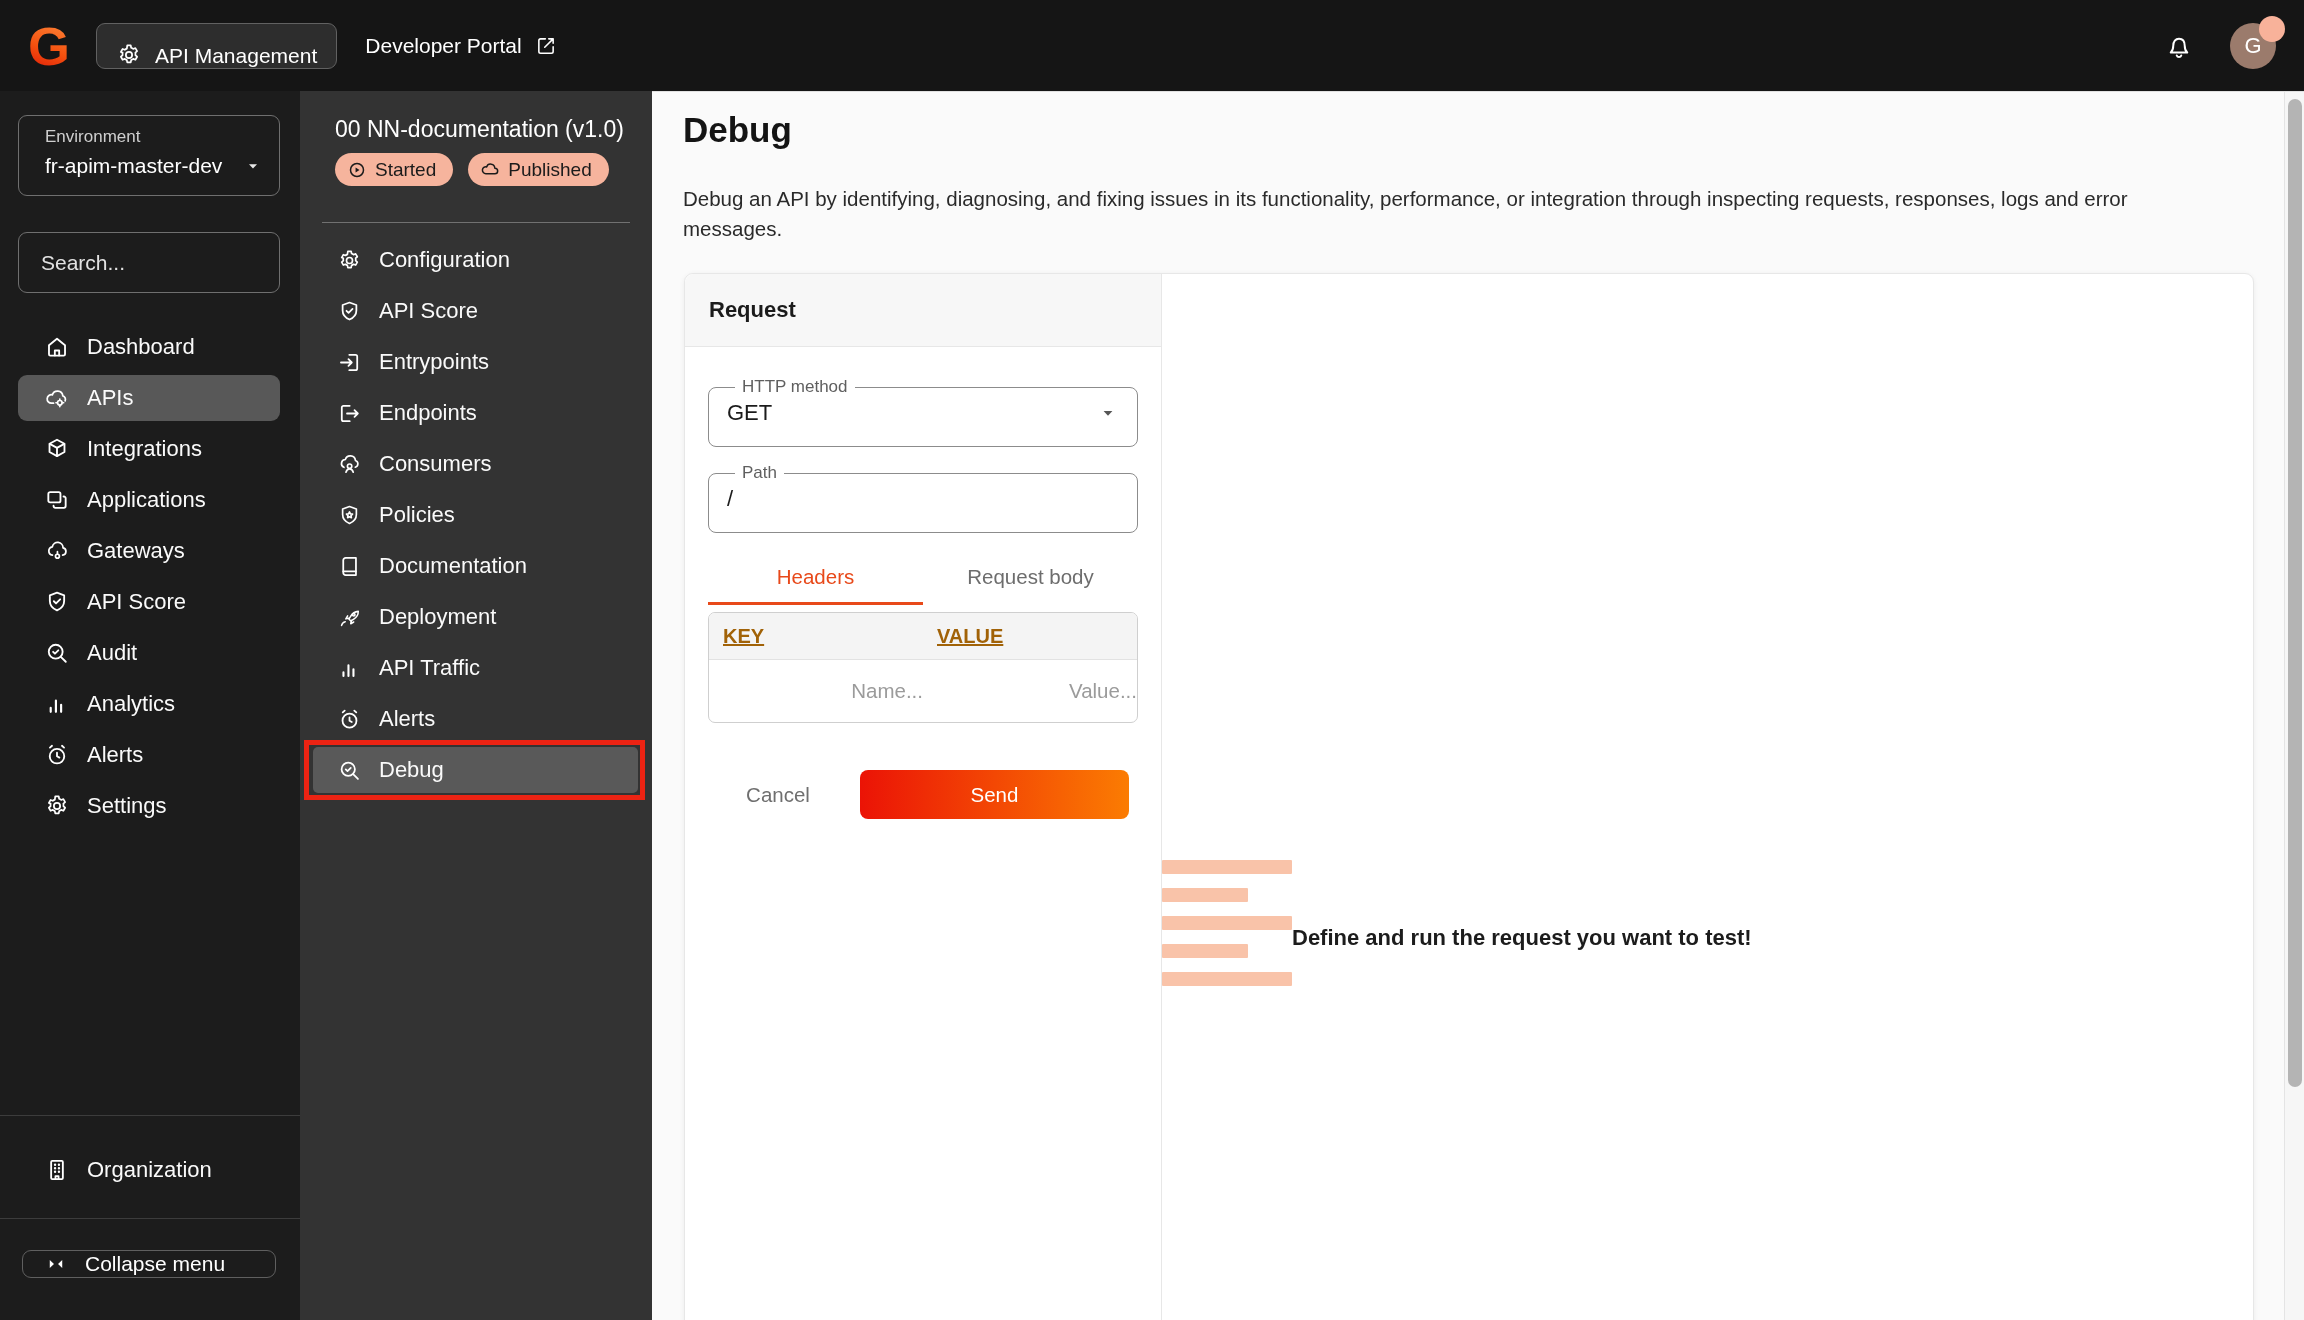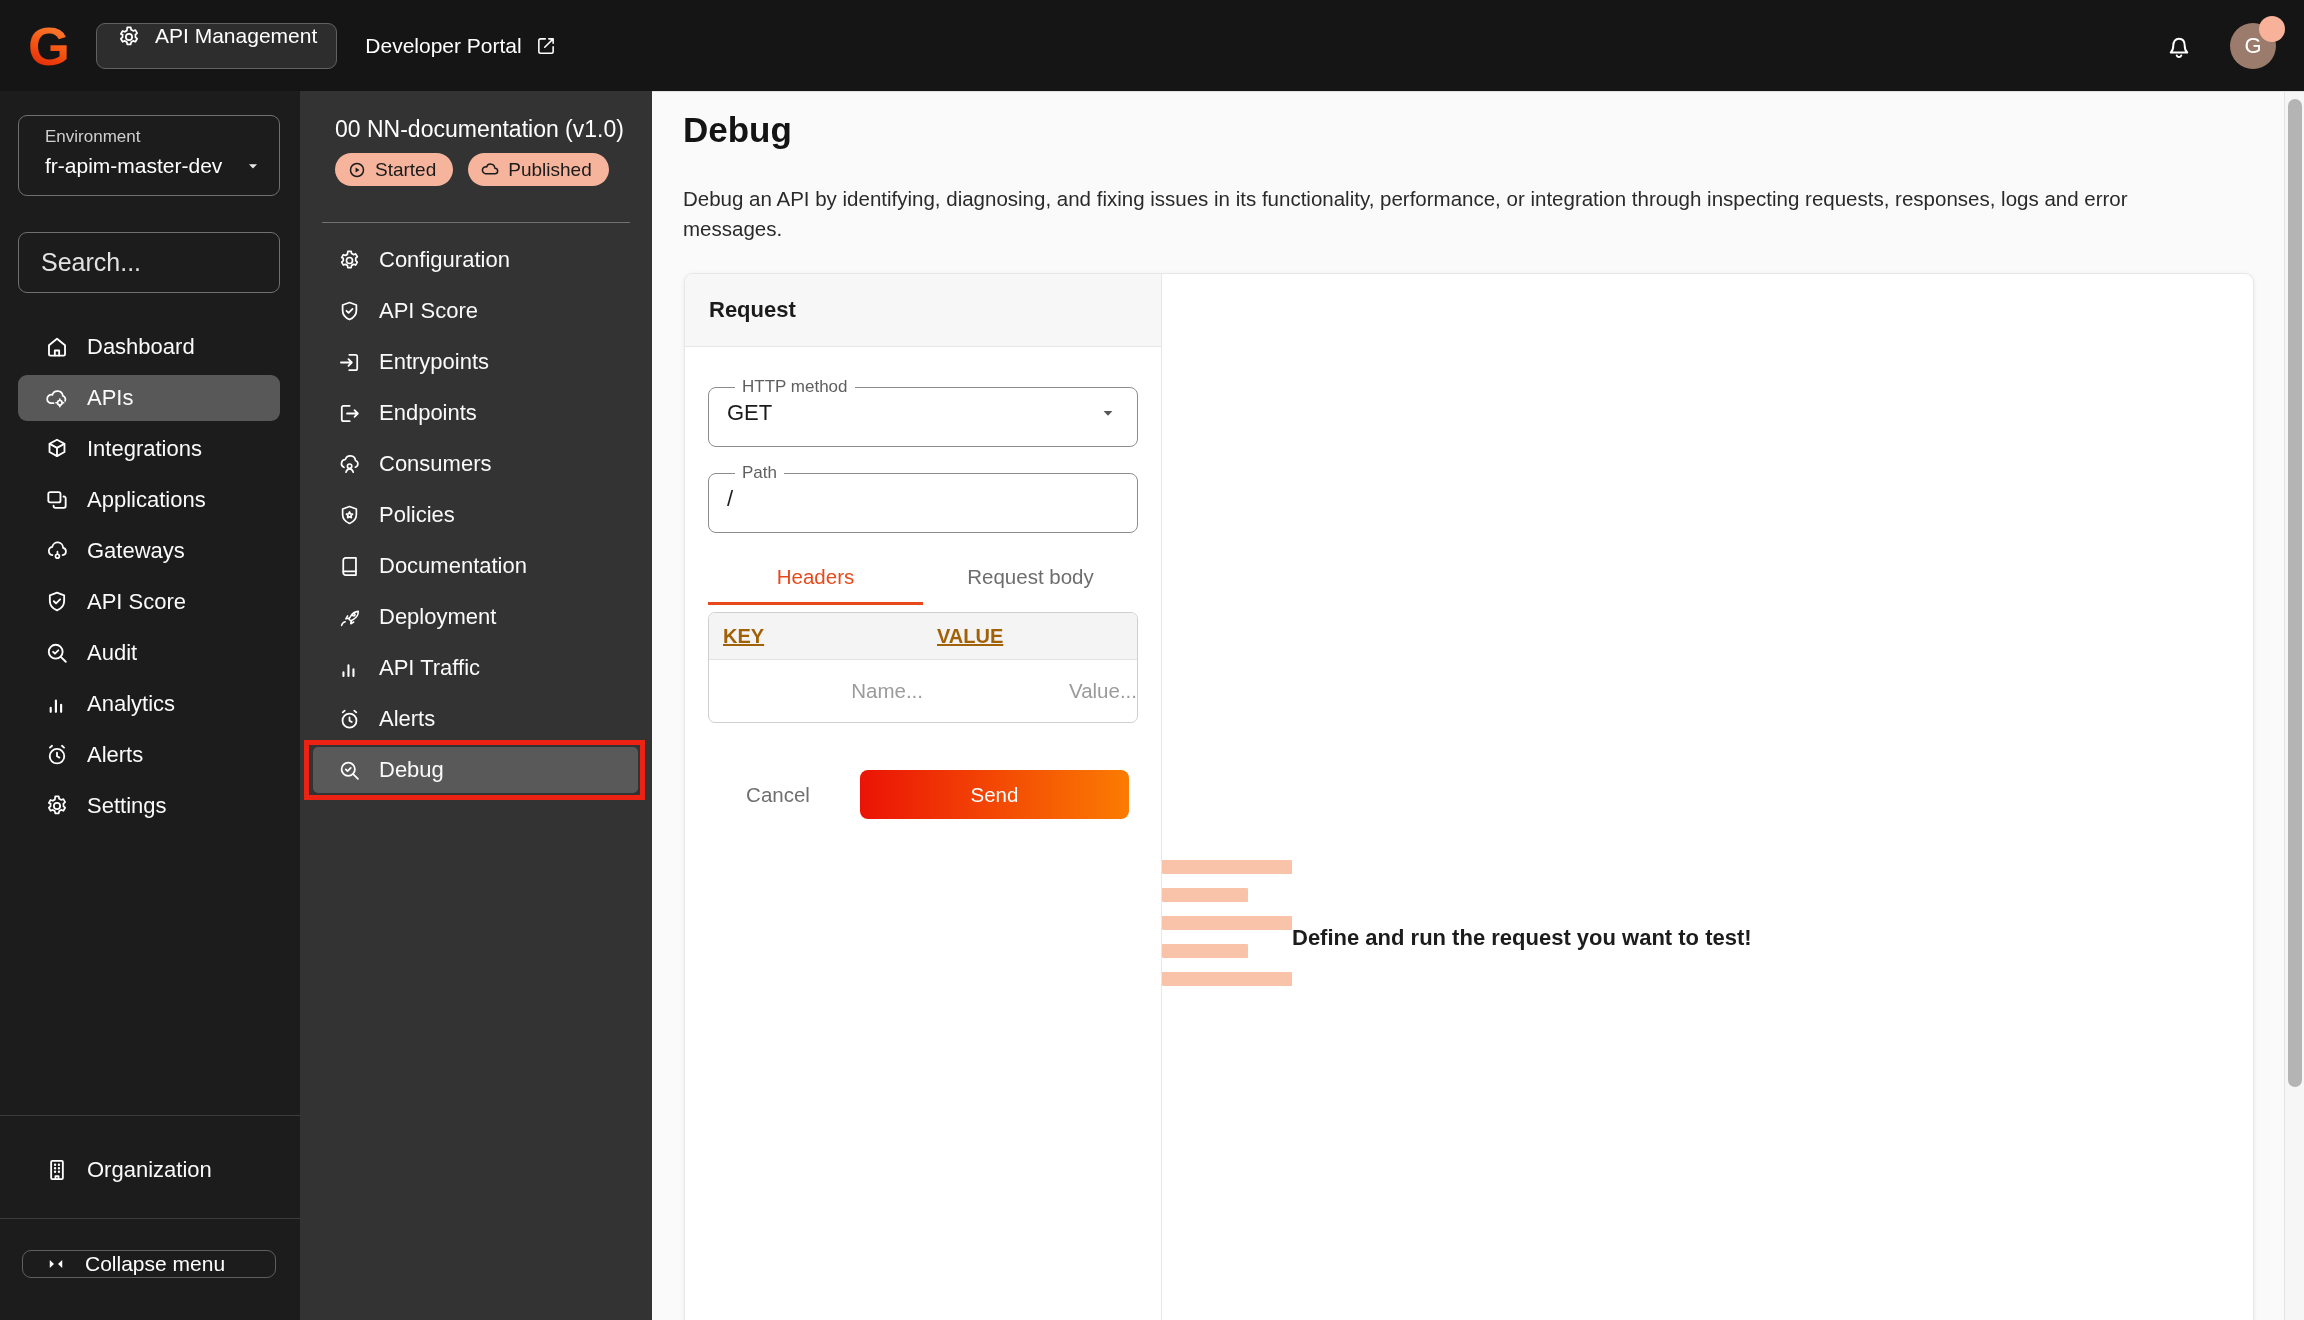--- a/index.html
+++ b/index.html
@@ -19,21 +19,21 @@
     font-size:54px; font-weight:800; line-height:1; color:#f1511b;
     transform:skewX(-4deg); letter-spacing:-2px;
   }
   @supports ((-webkit-background-clip:text)) {
     .logo-g {
       background:linear-gradient(200deg,#ff8a3c 5%,#f4510f 55%,#dd1607 95%);
       -webkit-background-clip:text; background-clip:text; color:transparent;
     }
   }
   .chip {
-    display:flex; align-items:flex-start; gap:13px; height:46px; padding:0 19px;
+    display:flex; align-items:flex-end; gap:13px; height:46px; padding:0 19px;
     background:#2d2d2d; border:1px solid #616161; border-radius:9px;
     color:#fff; font-size:21px; cursor:pointer;
   }
   .chip svg, .portal svg { width:26px; height:26px; stroke:#fff; }
   .portal {
     display:flex; align-items:center; gap:13px; color:#fff; font-size:21px;
     text-decoration:none; cursor:pointer;
   }
   .portal svg { width:22px; height:22px; }
   .topbar-right { margin-left:auto; display:flex; align-items:center; gap:36px; }
@@ -64,21 +64,21 @@
     font-size:21px; color:#fff; margin-top:7px;
   }
   .env-value svg { width:20px; height:20px; color:#e8e8e8; }
   .search-box {
     position:absolute; left:18px; right:20px; top:141px; height:61px;
     border:1px solid #6f6f6f; border-radius:9px;
     display:flex; align-items:center; padding:0 16px 0 22px;
   }
   .search-box input {
     flex:1; background:transparent; border:none; outline:none;
-    font-size:25px; color:#f0f0f0; font-family:inherit;
+    font-size:21px; color:#f0f0f0; font-family:inherit;
   }
   .search-box input::placeholder { color:#e2e2e2; opacity:1; }
   .search-box svg { width:27px; height:27px; stroke:#d5d5d5; }
 
   .nav { position:absolute; left:18px; right:20px; top:233px; display:flex; flex-direction:column; gap:5px; }
   .nav-item {
     display:flex; align-items:center; gap:17px; height:46px; padding-left:26px;
     border-radius:9px; font-size:22px; color:#fafafa; cursor:pointer;
   }
   .nav-item svg { width:26px; height:26px; stroke:#fff; flex:none; }

